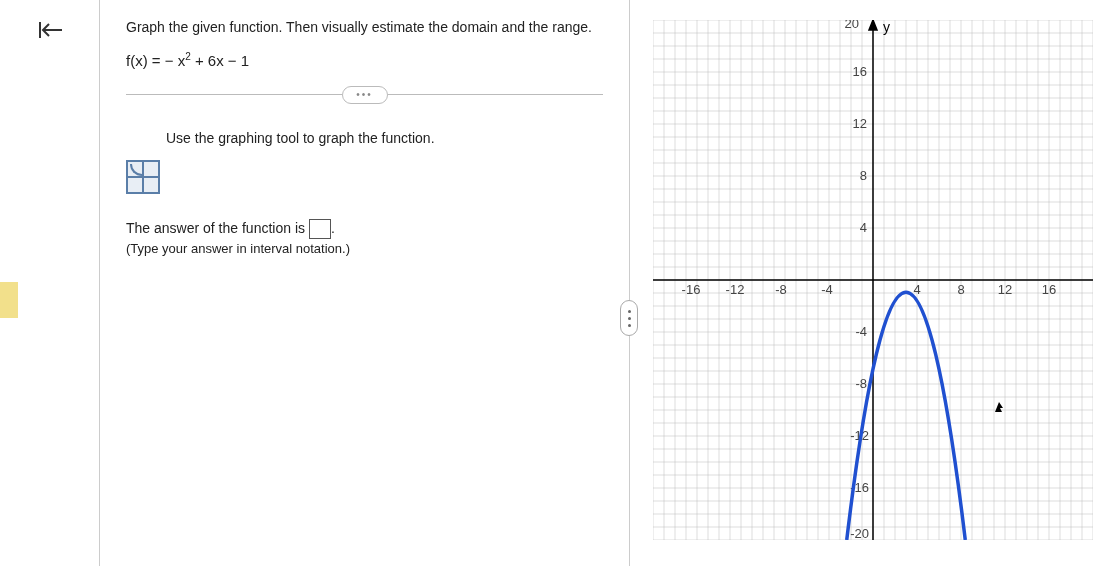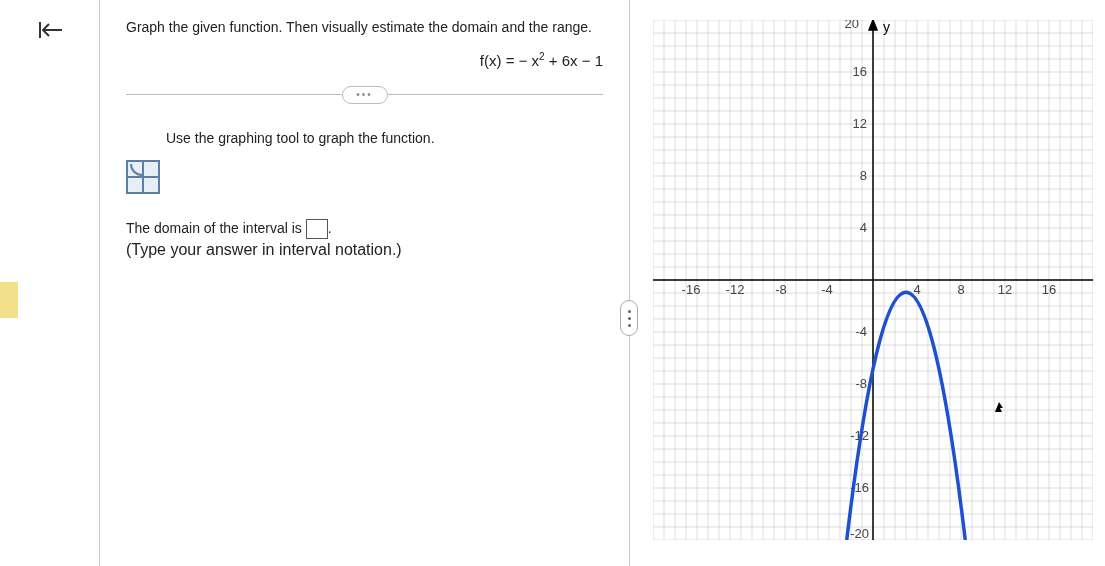--- a/index.html
+++ b/index.html
@@ -52,21 +52,21 @@
     background: #fff;
     display: flex;
     flex-direction: column;
     align-items: center;
     justify-content: center;
     gap: 4px;
     cursor: pointer;
   }
   .divider-dots .dot { width: 3px; height: 3px; border-radius: 50%; background: #666; }
   .prompt { line-height: 1.35; margin-bottom: 14px; }
-  .equation { margin-bottom: 17px; font-size: 15px; text-align: right; }
+  .equation { margin-bottom: 17px; font-size: 15px; }
   .sup { font-size: 10px; vertical-align: super; }
   .hr-wrap {
     display: flex; align-items: center; gap: 0; margin: 10px 0 26px 0;
   }
   .hr-line { flex: 1; height: 1px; background: #bbb; }
   .ellipsis {
     border: 1px solid #bbb; border-radius: 11px;
     width: 46px; height: 18px;
     display: flex; align-items: center; justify-content: center;
     font-size: 10px; color: #888; letter-spacing: 2px;
@@ -85,21 +85,21 @@
     content: ""; position: absolute; left: 2px; top: 2px; width: 10px; height: 10px;
     border-bottom: 2px solid #5a7ea8; border-left: 2px solid #5a7ea8;
     border-bottom-left-radius: 12px;
   }
   .answer-line { line-height: 1.8; }
   .answer-box {
     display: inline-block; width: 22px; height: 20px;
     border: 1px solid #555; vertical-align: middle;
     background: #fff; cursor: text;
   }
-  .hint { font-size: 16px; }
+  .hint { font-size: 13px; }
   .right-col {
     flex: 1;
     padding: 20px 10px 0 20px;
     position: relative;
   }
   .graph-area {
     position: relative;
     width: 440px;
     height: 520px;
     margin: 0 auto;
@@ -151,21 +151,21 @@
     <p class="instr">Use the graphing tool to graph the function.</p>
 
     <div class="graph-tool">
       <div class="tl"></div>
       <div></div>
       <div></div>
       <div></div>
     </div>
 
     <p class="answer-line">
-      <span>The domain of the interval is </span><span class="answer-box"></span><span>.</span>
+      <span>The answer of the function is </span><span class="answer-box"></span><span>.</span>
     </p>
     <p class="hint">(Type your answer in interval notation.)</p>
 
     <div class="divider-dots">
       <div class="dot"></div>
       <div class="dot"></div>
       <div class="dot"></div>
     </div>
   </div>
 

